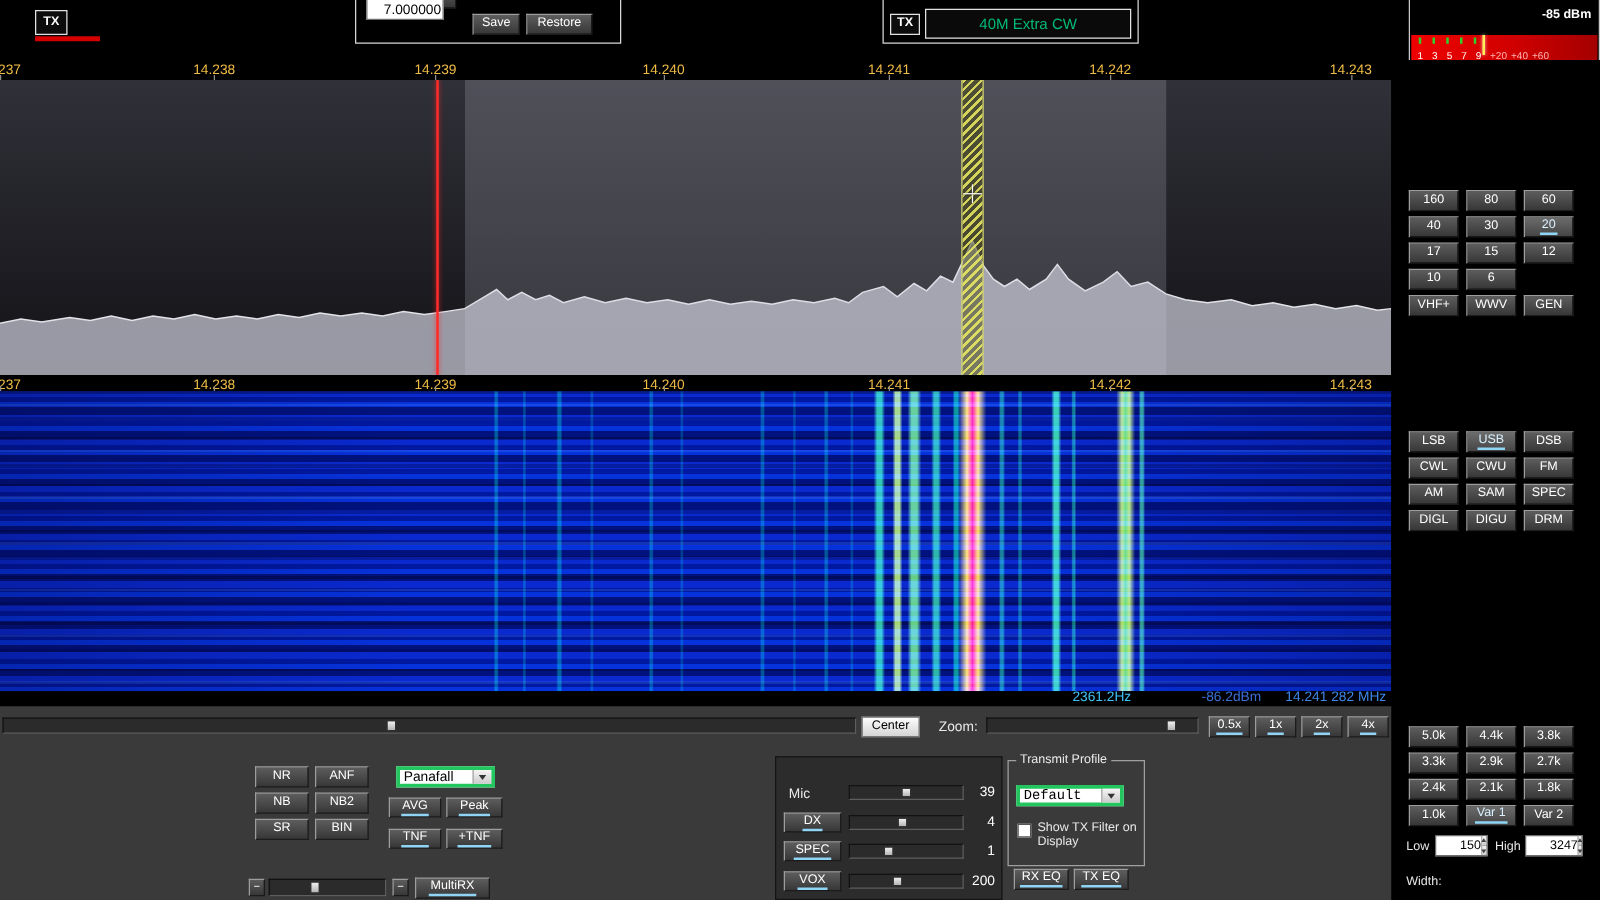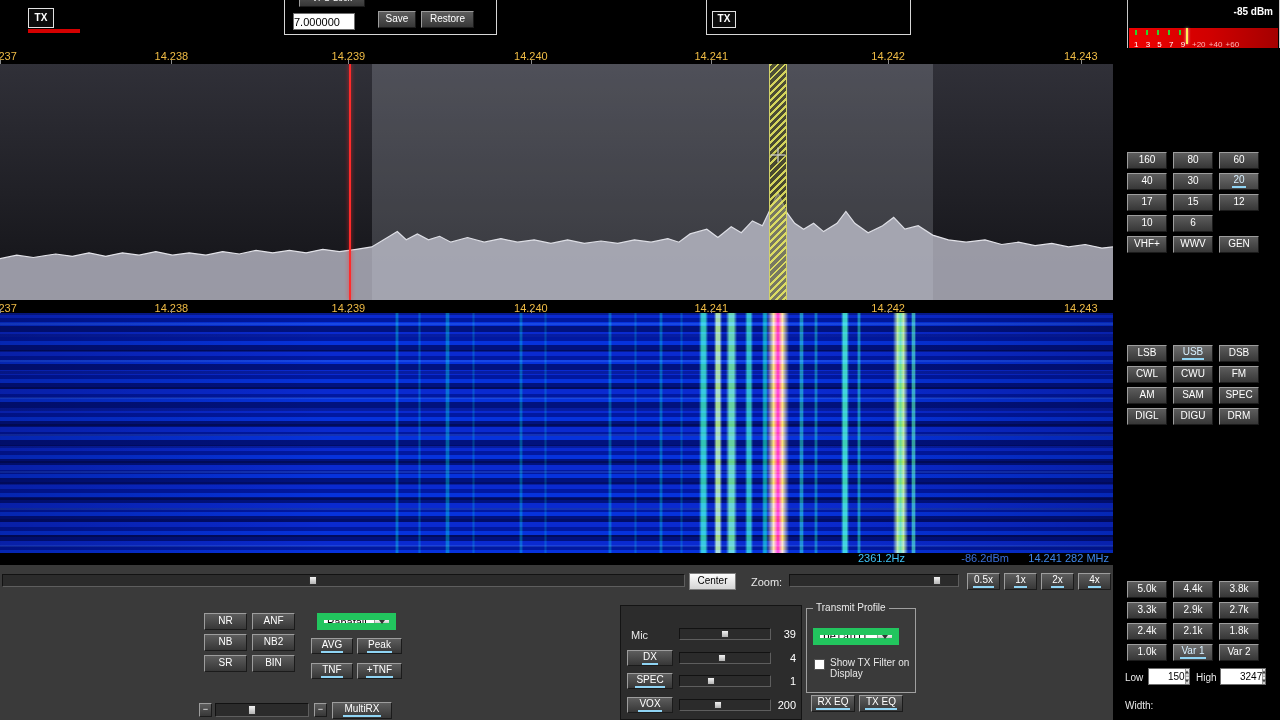--- a/index.html
+++ b/index.html
@@ -26,21 +26,21 @@
   .btn3d.active .lbl{border-bottom:2px solid #8fd4f4;color:#d8f0ff;}
   .ghost{visibility:hidden;}
   .btnlight{display:flex;align-items:center;justify-content:center;background:linear-gradient(#fdfdfd,#d4d4d4);
     border:1px solid #7d7d7d;color:#000;font-size:10px;}
 
   
   .groove{background:#2b2b2b;border:1px solid;border-color:#121212 #5e5e5e #5e5e5e #121212;}
   .handle{position:absolute;top:1px;bottom:1px;width:8px;background:linear-gradient(#f2f2f2,#b4b4b4);border:1px solid #303030;}
 
   
-  .combo{display:flex;align-items:stretch;background:#fff;border:7px solid #22c55e;color:#000;font-size:11px;}
+  .combo{display:flex;align-items:stretch;background:#fff;border:3px solid #22c55e;color:#000;font-size:11px;}
   .combo .txt{flex:1;display:flex;align-items:center;padding-left:3px;overflow:hidden;white-space:nowrap;}
   .combo .arrow{width:15px;background:linear-gradient(#f5f5f5,#cccccc);border-left:1px solid #9a9a9a;display:flex;align-items:center;justify-content:center;}
   .combo .arrow::after{content:"";border:3.5px solid transparent;border-top:4.5px solid #333;margin-top:4px;}
   .spin{display:flex;align-items:stretch;background:#fff;border:1px solid #6e6e6e;color:#000;font-size:10px;}
   .spin .val{flex:1;display:flex;align-items:center;padding-left:19px;}
   .spin .arrows{width:12px;display:flex;flex-direction:column;border-left:1px solid #9a9a9a;}
   .spin .arrows div{flex:1;background:linear-gradient(#f2f2f2,#cfcfcf);position:relative;}
   .spin .arrows .up{border-bottom:1px solid #aaa;}
   .spin .arrows div::after{content:"";position:absolute;left:50%;top:50%;transform:translate(-50%,-50%);border:2.5px solid transparent;}
   .spin .arrows .up::after{border-bottom:3.5px solid #444;margin-top:-1.5px;}
@@ -108,33 +108,34 @@
   <div id="header">
     <div class="outbox" style="position:absolute;left:28px;top:8px;width:26px;height:20px;">
       <span class="lbl">TX</span>
     </div>
     <div style="position:absolute;left:28px;top:29px;width:52px;height:4px;background:#d40000;"></div>
 
     <div class="grpwhite" style="left:284px;top:-2px;width:213px;height:37px;">
       <div class="btn3d" style="position:absolute;left:14px;top:-9px;width:66px;height:17px;font-size:9px;">
         <span class="lbl">VFO Lock</span>
       </div>
-      <div style="position:absolute;left:8px;top:14px;width:62px;height:17px;background:#fff;color:#000;font-size:11px;padding:2px 0 0 0;border:1px solid #6e6e6e;">7.000000</div>
+      <div style="position:absolute;left:8px;top:0;width:62px;height:17px;background:#fff;color:#000;font-size:11px;padding:2px 0 0 13px;border:1px solid #6e6e6e;">7.000000</div>
       <div class="btn3d" style="position:absolute;left:93px;top:12px;width:38px;height:17px;">
         <span class="lbl">Save</span>
       </div>
       <div class="btn3d" style="position:absolute;left:136px;top:12px;width:53px;height:17px;">
         <span class="lbl">Restore</span>
       </div>
     </div>
 
     <div class="grpwhite" style="left:706px;top:-2px;width:205px;height:37px;">
       <div class="outbox" style="position:absolute;left:5px;top:12px;width:24px;height:17px;">
         <span class="lbl">TX</span>
       </div>
+      <div style="position:absolute;left:33px;top:8px;width:165px;height:24px;background:#0a0a0a;border:1px solid #e2e2e2;color:#00bb77;font-size:12px;display:flex;align-items:center;justify-content:center;">40M Extra CW</div>
     </div>
 
     <div style="position:absolute;left:1127px;top:-2px;width:153px;height:62px;border:1px solid #c8c8c8;background:#000;">
       <div style="position:absolute;right:6px;top:7px;font-size:10px;font-weight:bold;color:#fff;margin-left:36px;">-85 dBm</div>
       <div id="meter-bar">
         <span class="mtick" style="left:6px;"></span>
         <span class="mtick" style="left:17px;"></span>
         <span class="mtick" style="left:28px;"></span>
         <span class="mtick" style="left:39px;"></span>
         <span class="mtick" style="left:50px;"></span>

